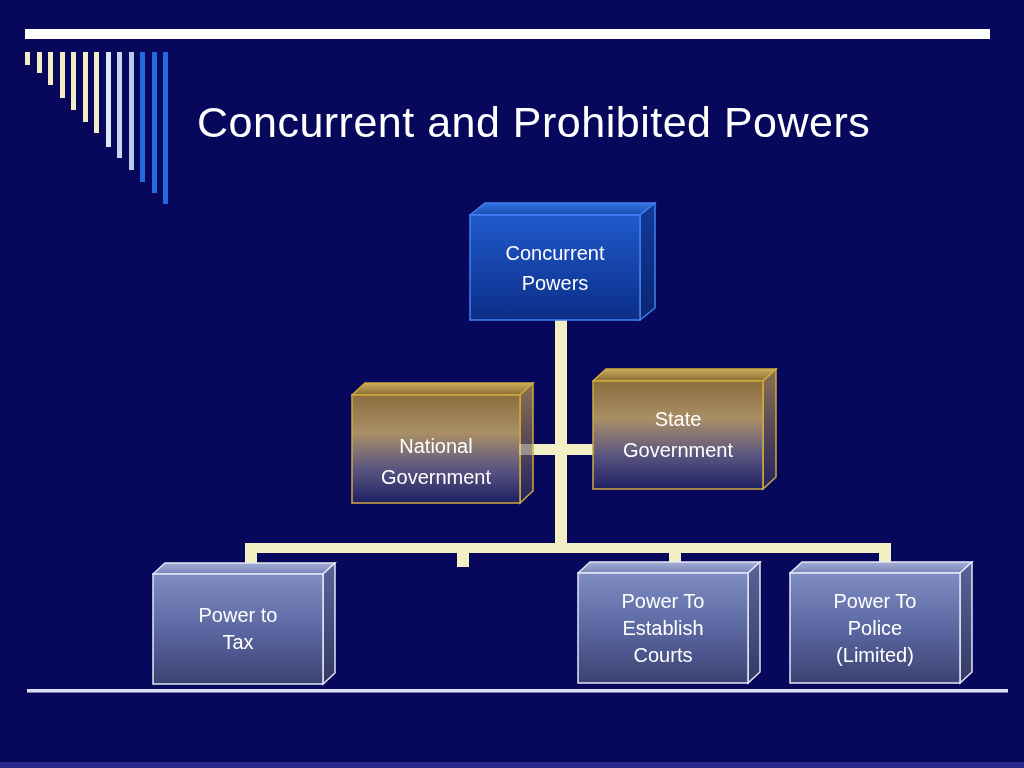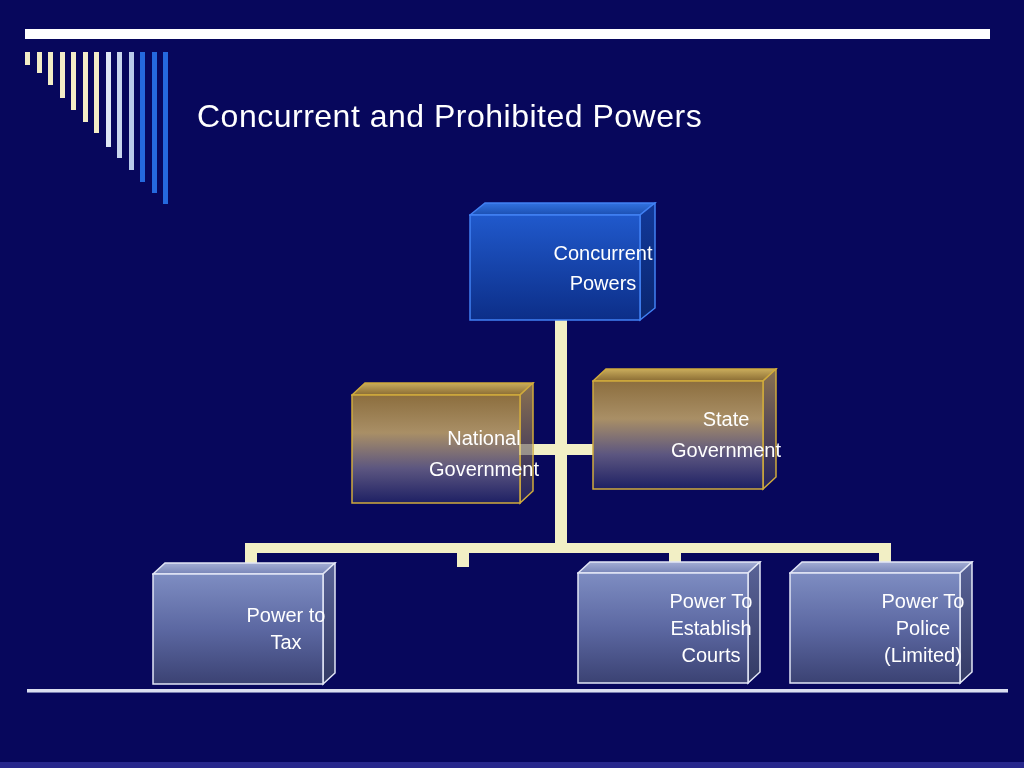--- a/index.html
+++ b/index.html
@@ -14,32 +14,32 @@
   .deco{position:absolute;left:25px;top:52px;display:flex;align-items:flex-start;gap:6.5px;}
   .deco div{width:5px;}
   .b-cream{background:#F3EDC6;}
   .b-pale1{background:#DFE8F6;}
   .b-pale2{background:#C9D6EE;}
   .b-pale3{background:#B9CAE9;}
   .b-blue{background:#2569DE;}
   
   .title{
     position:absolute;left:197px;top:98px;margin:0;
-    font-size:32px;font-weight:400;color:var(--title-white,#FFFFFF);
+    font-size:43px;font-weight:400;color:var(--title-white,#FFFFFF);
     letter-spacing:0.5px;white-space:nowrap;
   }
   
   .conn{position:absolute;background:var(--connector-cream,#F2EFC5);z-index:1;}
   .conn-dim{position:absolute;background:rgba(242,239,197,0.45);z-index:3;}
   
   .node{position:absolute;z-index:2;}
   .node svg{display:block;}
   .node-label{
     position:absolute;display:flex;align-items:center;justify-content:center;
-    text-align:center;color:#FFFFFF;font-size:20px;white-space:pre-line;padding-left:48px;
+    text-align:center;color:#FFFFFF;font-size:20px;white-space:pre-line;
   }
   .lh2{line-height:30px;}
   .lh2g{line-height:31px;}
   .lh3{line-height:27px;}
   
   .divider{
     position:absolute;left:27px;top:689px;width:981px;height:2.5px;
     background:#DADEF0;border-bottom:1.5px solid #777CB0;
   }
   .bottom-strip{position:absolute;left:0;top:762px;width:1024px;height:6px;background:#27278C;}
@@ -131,21 +131,21 @@
     <div class="node-label lh2" style="left:1px;top:13px;width:170px;height:105px">Concurrent
 Powers</div>
   </div>
 
   <div class="node" style="left:351px;top:382px">
     <svg width="184" height="123">
       <polygon points="1,13 14,1 182,1 169,13" fill="url(#gGoldT)" stroke="#D0AB3D" stroke-width="1.5"></polygon>
       <polygon points="169,13 182,1 182,109 169,121" fill="url(#gGoldR)" stroke="#D0AB3D" stroke-width="1.5"></polygon>
       <rect x="1" y="13" width="168" height="108" fill="url(#gGoldF)" stroke="#D0AB3D" stroke-width="1.5"></rect>
     </svg>
-    <div class="node-label lh2g" style="left:1px;top:13px;width:168px;height:117px">National
+    <div class="node-label lh2g" style="left:1px;top:21px;width:168px;height:117px">National
 Government</div>
   </div>
 
   <div class="node" style="left:592px;top:368px">
     <svg width="186" height="123">
       <polygon points="1,13 14,1 184,1 171,13" fill="url(#gGoldT)" stroke="#D0AB3D" stroke-width="1.5"></polygon>
       <polygon points="171,13 184,1 184,109 171,121" fill="url(#gGoldR)" stroke="#D0AB3D" stroke-width="1.5"></polygon>
       <rect x="1" y="13" width="170" height="108" fill="url(#gGoldF)" stroke="#D0AB3D" stroke-width="1.5"></rect>
     </svg>
     <div class="node-label lh2g" style="left:1px;top:13px;width:170px;height:108px">State

